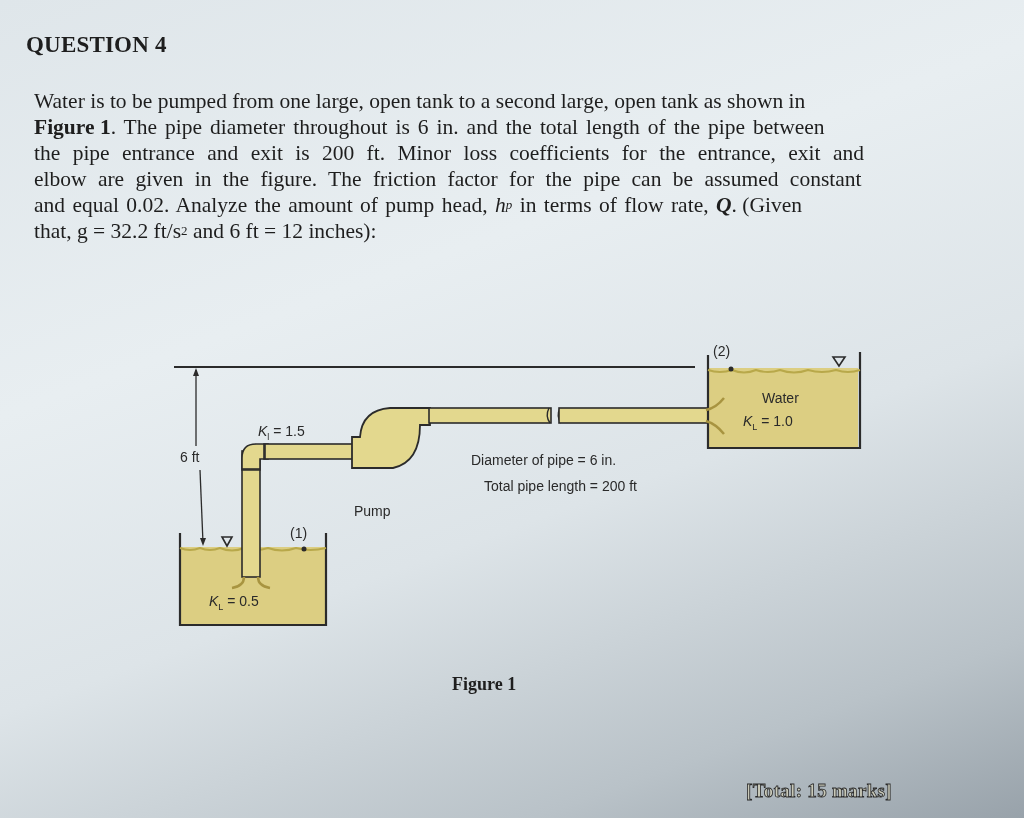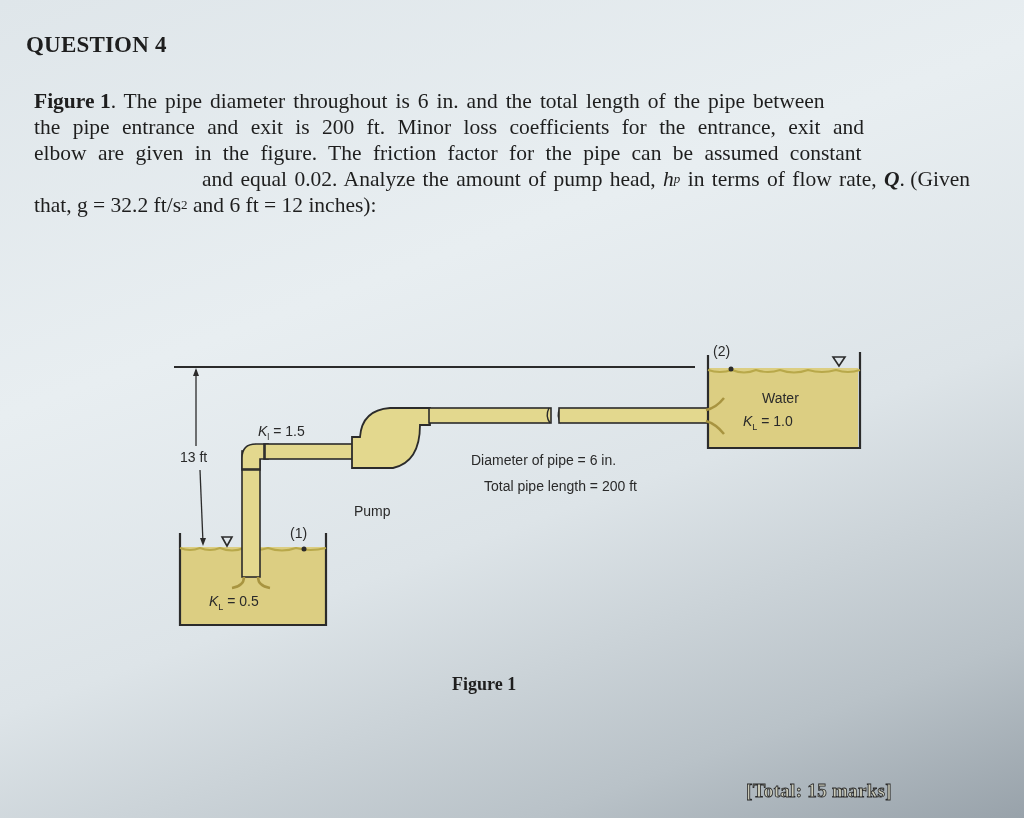--- a/index.html
+++ b/index.html
@@ -37,31 +37,34 @@
     position:absolute; left:746px; top:780px; font-size:19px; font-weight:bold; color:#c9c9b8;
     -webkit-text-stroke:0.8px #2a2a2a; letter-spacing:0.3px;
   }
 </style>
 </head>
 <body>
 
 <div class="question-title">QUESTION 4</div>
 
 <div class="para">
+  <div class="line">
+    <span>Water is to be pumped from one large, open tank to a second large, open tank as shown in</span>
+  </div>
   <div class="line" style="justify-content:flex-start">
     <span class="bold">Figure 1</span>
       <span style="word-spacing:2.6px">. The pipe diameter throughout is 6 in. and the total length of the pipe between</span>
   </div>
   <div class="line" style="justify-content:flex-start">
     <span style="word-spacing:7px">the pipe entrance and exit is 200 ft. Minor loss coefficients for the entrance, exit and</span>
   </div>
   <div class="line" style="justify-content:flex-start">
     <span style="word-spacing:6px">elbow are given in the figure. The friction factor for the pipe can be assumed constant</span>
   </div>
-  <div class="line" style="justify-content:flex-end">
+  <div class="line" style="justify-content:flex-start">
     <span style="white-space:pre;word-spacing:2px">and equal 0.02. Analyze the amount of pump head, </span>
       <span class="ital">h</span>
       <sub class="ital">p</sub>
       <span style="white-space:pre;word-spacing:2px"> in terms of flow rate, </span>
       <span class="ital bold">Q</span>
       <span style="white-space:pre">. (Given</span>
   </div>
   <div class="line last">
     <span style="white-space:pre">that, g = 32.2 ft/s</span>
       <sup>2</sup>
@@ -109,21 +112,21 @@
   <path d="M708,370 Q720,374 732,370 Q744,375 756,370 Q768,374 780,370 Q794,375 808,370 Q822,374 836,370 Q848,374 860,370" fill="none" stroke="#b8a84a" stroke-width="2"></path>
   <polygon points="833,357 845,357 839,366" fill="none" stroke="#2b2b2b" stroke-width="1.6"></polygon>
   <circle cx="731" cy="369" r="2.5" fill="#2b2b2b"></circle>
 
   <path d="M706,410 Q716,408 724,398" fill="none" stroke="#a89440" stroke-width="2.5"></path>
   <path d="M706,421 Q716,424 724,434" fill="none" stroke="#a89440" stroke-width="2.5"></path>
 </svg>
 
 <div class="dlabel" style="left:713px;top:343px;">(2)</div>
 <div class="dlabel" style="left:290px;top:525px;">(1)</div>
-<div class="dlabel" style="left:180px;top:449px;">13 ft</div>
+<div class="dlabel" style="left:180px;top:449px;">6 ft</div>
 
 <div class="dlabel" style="left:258px;top:423px;">
   <i>K</i><sub style="font-size:9px">l</sub><span style="white-space:pre"> = 1.5</span>
 </div>
 
 <div class="dlabel" style="left:209px;top:593px;">
   <i>K</i><sub style="font-size:9px">L</sub><span style="white-space:pre"> = 0.5</span>
 </div>
 
 <div class="dlabel" style="left:762px;top:390px;">Water</div>

